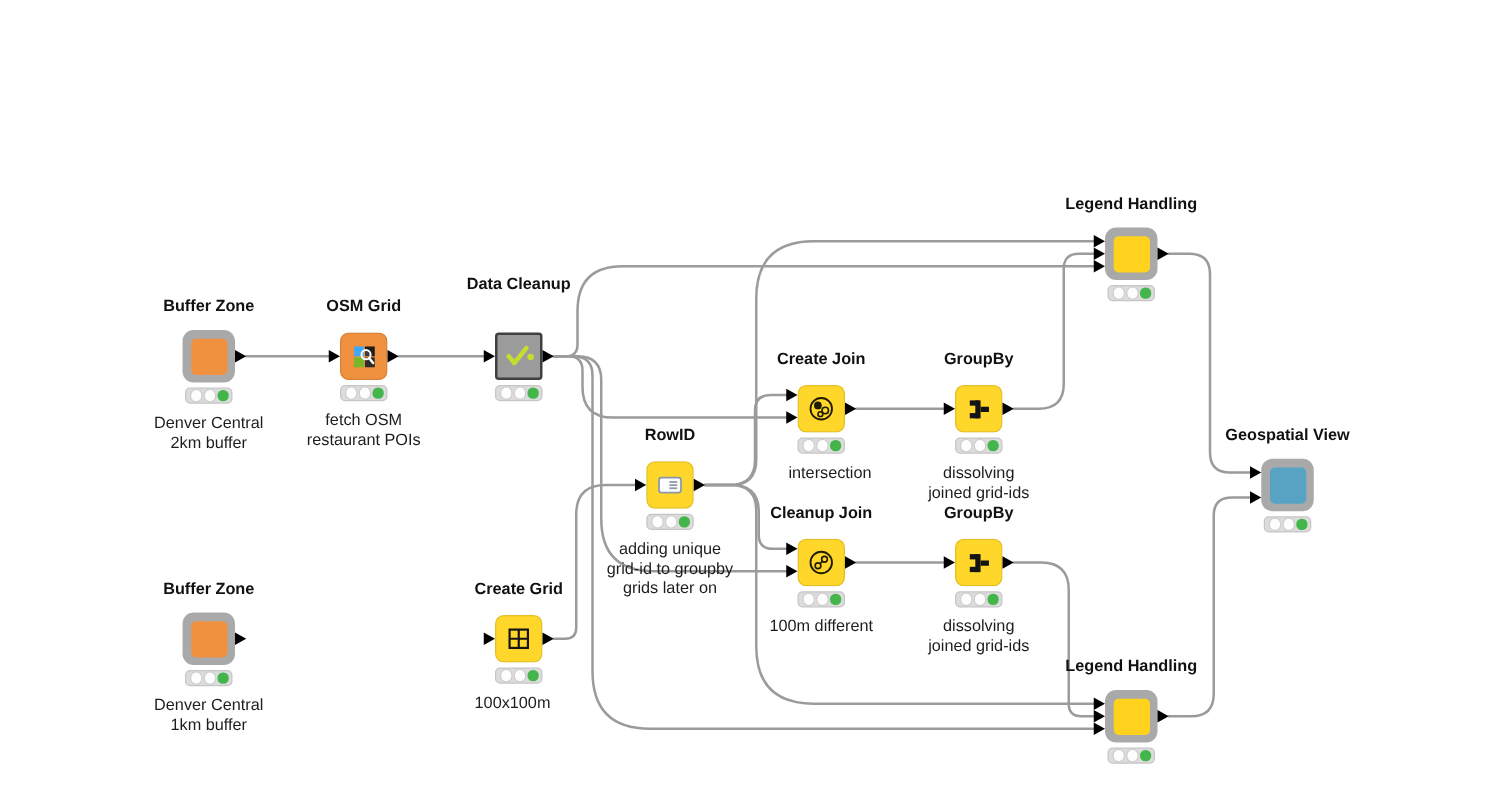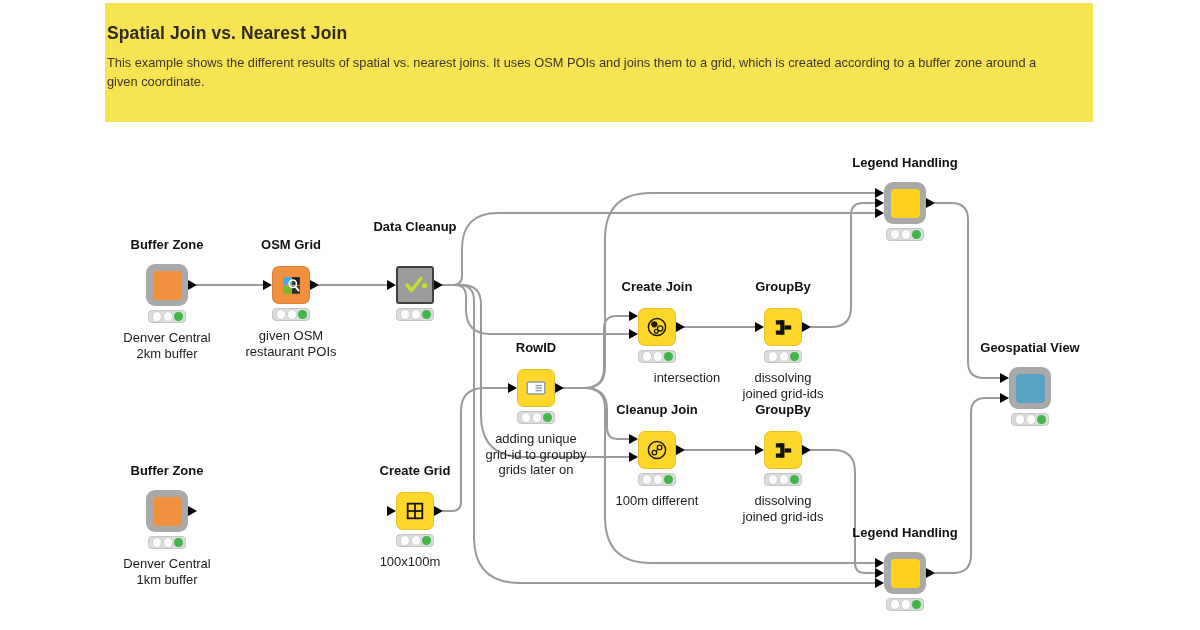--- a/index.html
+++ b/index.html
@@ -29,24 +29,20 @@
             border-bottom:5.5px solid transparent;border-left:9.5px solid #000;}
   .status{position:absolute;width:38px;height:13px;border-radius:4px;background:#dcdcdc;
           border:1px solid #c6c6c6;box-sizing:border-box;display:flex;align-items:center;
           justify-content:space-between;padding:0 2.5px;}
   .status i{display:block;width:8.5px;height:8.5px;border-radius:50%;}
 </style>
 </head>
 <body>
 
 <div id="stage">
-  <div class="banner" style="background: rgb(248, 227, 82);">
-    <h1>Spatial Join vs. Nearest Join</h1>
-    <p>This example  shows the different results of spatial vs. nearest joins. It uses OSM POIs and joins them to a grid, which is created according to a buffer zone around a given coordinate.</p>
-  </div>
   <svg class="edges" width="1200" height="630" id="edgeLayer">
       <path d="M197,285 L263,285" class="edge" style="stroke: rgb(155, 155, 155);"></path>
       <path d="M319,285 L387,285" class="edge" style="stroke: rgb(155, 155, 155);"></path>
       <path d="M443 285 L454.5 285 Q466 285 466 296.5 L466 309.5 Q466 334 490.5 334 L629 334" class="edge" style="stroke: rgb(155, 155, 155);"></path>
       <path d="M443 285 L462 285 Q481 285 481 304 L481 415 Q481 457 523 457 L629 457" class="edge" style="stroke: rgb(155, 155, 155);"></path>
       <path d="M443 285 L452.5 285 Q462 285 462 275.5 L462 249 Q462 213 498 213 L875 213" class="edge" style="stroke: rgb(155, 155, 155);"></path>
       <path d="M443 285 L458.5 285 Q474 285 474 300.5 L474 537 Q474 583 520 583 L875 583" class="edge" style="stroke: rgb(155, 155, 155);"></path>
       <path d="M443 511 L452 511 Q461 511 461 502 L461 411.5 Q461 388 484.5 388 L508 388" class="edge" style="stroke: rgb(155, 155, 155);"></path>
       <path d="M564 388 L584 388 Q604 388 604 368 L604 328.5 Q604 316 616.5 316 L629 316" class="edge" style="stroke: rgb(155, 155, 155);"></path>
       <path d="M564 388 L585.5 388 Q607 388 607 409.5 L607 428 Q607 439 618 439 L629 439" class="edge" style="stroke: rgb(155, 155, 155);"></path>
@@ -85,21 +81,21 @@
           </svg>
         </div>
       </div>
       <div class="port-in" style="left: 262.5px; top: 279.5px;"></div>
       <div class="port-out" style="left: 310px; top: 279.5px;"></div>
       <div class="status" style="left: 272px; top: 308px;">
         <i style="background: rgb(253, 253, 253); border: 1px solid rgb(207, 207, 207);"></i>
         <i style="background: rgb(253, 253, 253); border: 1px solid rgb(207, 207, 207);"></i>
         <i style="background: rgb(67, 181, 74);"></i>
       </div>
-      <div class="node-caption" style="left: 201px; top: 328px;">given OSM
+      <div class="node-caption" style="left: 201px; top: 328px;">fetch OSM
 restaurant POIs</div>
       <div class="node-label" style="left: 330px; top: 219px;">Data Cleanup</div>
       <div class="metanode" style="left: 396px; top: 266px; background: rgb(155, 155, 155);">
         <div style="display: flex; align-items: center; justify-content: center;">
           <svg width="26" height="24" viewBox="0 0 26 24">
             <path d="M5 12 l4.5 5.5 L19 5.5" fill="none" stroke="#c6dc2f" stroke-width="3.6" stroke-linecap="round" stroke-linejoin="round"></path>
             <circle cx="22.5" cy="12.5" r="2.6" fill="#c6dc2f"></circle>
           </svg>
         </div>
       </div>
@@ -173,21 +169,21 @@
         </div>
       </div>
       <div class="port-in" style="left: 628.5px; top: 310.5px;"></div>
       <div class="port-in" style="left: 628.5px; top: 328.5px;"></div>
       <div class="port-out" style="left: 676px; top: 321.5px;"></div>
       <div class="status" style="left: 638px; top: 350px;">
         <i style="background: rgb(253, 253, 253); border: 1px solid rgb(207, 207, 207);"></i>
         <i style="background: rgb(253, 253, 253); border: 1px solid rgb(207, 207, 207);"></i>
         <i style="background: rgb(67, 181, 74);"></i>
       </div>
-      <div class="node-caption" style="left: 597px; top: 370px;">intersection</div>
+      <div class="node-caption" style="left: 574px; top: 370px;">intersection</div>
       <div class="node-label" style="left: 698px; top: 279px;">GroupBy</div>
       <div class="native" style="left: 764px; top: 308px; background: rgb(255, 214, 42);">
         <div style="display: flex; align-items: center; justify-content: center;">
           <svg width="23" height="23" viewBox="0 0 24 24">
             <g fill="#141414">
               <rect x="4" y="4.5" width="7.5" height="4.4"></rect>
               <rect x="4" y="15.1" width="7.5" height="4.4"></rect>
               <rect x="8.6" y="4.5" width="4.4" height="15"></rect>
               <rect x="13" y="9.8" width="7" height="4.4"></rect>
             </g>

